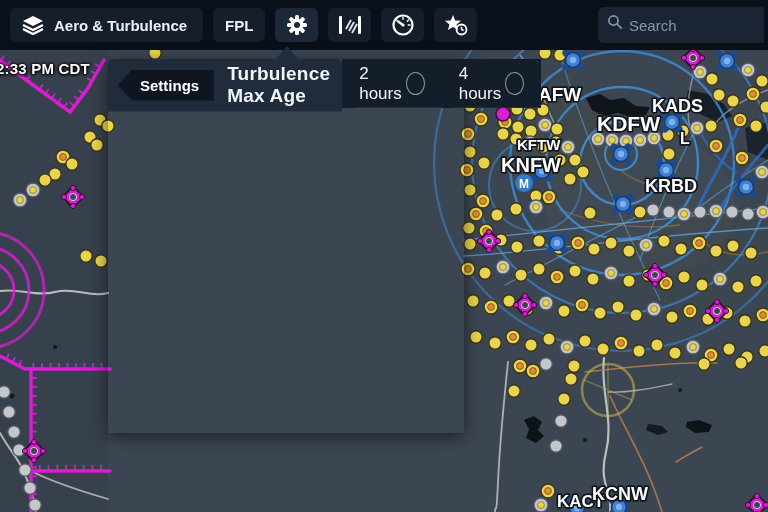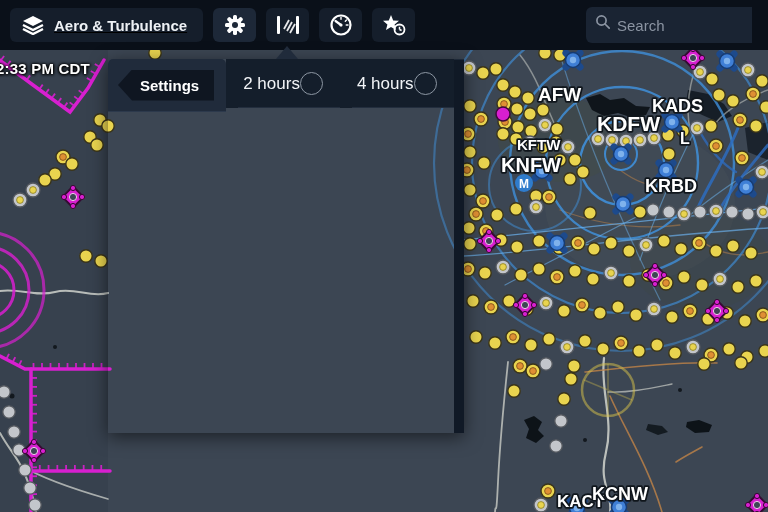--- a/index.html
+++ b/index.html
@@ -9,21 +9,21 @@
 
   
   #map { position:absolute; inset:0; z-index:1; }
   .clock { position:absolute; left:-4px; top:60px; z-index:2; color:#fff;
            font-size:15px; font-weight:bold; letter-spacing:.2px;
            text-shadow:0 1px 3px #000, 1px 0 3px #000, -1px 0 3px #000; }
 
   
   .topbar { position:absolute; left:0; top:0; width:768px; height:50px;
             background:#0a1019; z-index:10; display:flex; align-items:center;
-            padding:0 16px 0 10px;text-decoration:underline; }
+            padding:0 4px 0 10px; }
   .tb-btn { height:34px; background:#151e2b; border-radius:6px; display:flex;
             align-items:center; justify-content:center; color:#eef1f5;
             font-size:15px; font-weight:bold; margin-right:10px; cursor:pointer; }
   .tb-btn.layers { padding:0 16px 0 12px; gap:10px; }
   .tb-btn.fpl { padding:0 12px; }
   .tb-btn.icon { width:43px; }
   .tb-btn.active { background:#1d2838; }
   .search-wrap { margin-left:auto; position:relative; width:166px; height:36px; }
   .search-wrap input { width:100%; height:100%; background:#1a2433; border:none;
             border-radius:6px 0 0 6px; color:#aeb6c2; font-size:15px;
@@ -604,20 +604,23 @@
   <div class="topbar">
     <div class="tb-btn layers">
       <svg width="22" height="20" viewBox="0 0 22 20">
         <path d="M11,1 L21,6 L11,11 L1,6 Z" fill="#fff"></path>
         <path d="M1,10 L11,15 L21,10" fill="none" stroke="#fff" stroke-width="2.4" stroke-linejoin="round"></path>
         <path d="M1,14 L11,19 L21,14" fill="none" stroke="#fff" stroke-width="2.4" stroke-linejoin="round"></path>
       </svg>
       <span>Aero &amp; Turbulence</span>
     </div>
 
+    <div class="tb-btn fpl">
+      <span>FPL</span>
+    </div>
 
     <div class="tb-btn icon active">
       <svg width="24" height="24" viewBox="0 0 24 24">
         <g fill="#fff">
           <rect x="10" y="2" width="4" height="20" rx="1.5"></rect>
           <rect x="2" y="10" width="20" height="4" ry="1.5"></rect>
           <rect x="10" y="2" width="4" height="20" rx="1.5" transform="rotate(45 12 12)"></rect>
           <rect x="10" y="2" width="4" height="20" rx="1.5" transform="rotate(-45 12 12)"></rect>
           <circle cx="12" cy="12" r="6.5"></circle>
         </g>
@@ -667,20 +670,21 @@
       <input type="text" placeholder="Search" style="">
     </div>
   </div>
 
   <div class="panel">
     <div class="pointer"></div>
     <div class="p-head">
       <div class="back-badge">
         <span>Settings</span>
       </div>
+      <div class="p-title">Turbulence Max Age</div>
     </div>
 
     <div class="row">
       <span class="row-label">2 hours</span>
       <span class="radio"></span>
     </div>
     <div class="row">
       <span class="row-label">4 hours</span>
       <span class="radio"></span>
     </div>

